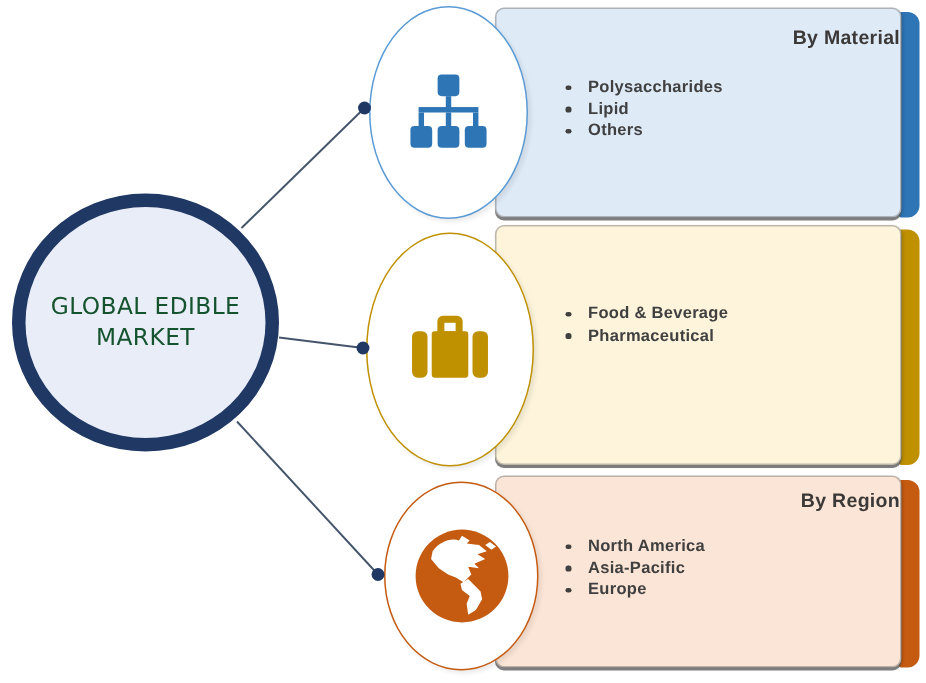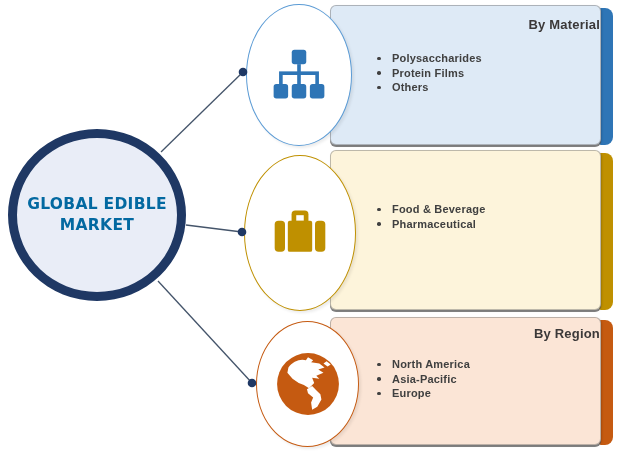--- a/index.html
+++ b/index.html
@@ -12,22 +12,22 @@
 
   
   .center-circle{
     position:absolute;left:8px;top:129px;width:178px;height:172px;
     background:#E9EDF7;border:9px solid #1F3864;border-radius:50%;
     box-sizing:border-box;z-index:3;
     display:flex;flex-direction:column;align-items:center;justify-content:center;
   }
   .center-circle .line{
     font-family:"DejaVu Sans", sans-serif;
-    font-weight:bold;font-size:15.5px;line-height:21px;
-    color:#0369a1;letter-spacing:.3px;text-align:center;white-space:nowrap;
+    font-weight:normal;font-size:15.5px;line-height:21px;
+    color:#14532d;letter-spacing:.3px;text-align:center;white-space:nowrap;
   }
 
   
   #connector-layer{position:absolute;left:0;top:0;z-index:4;pointer-events:none;}
 
   
   .panel{position:absolute;left:330px;width:283px;z-index:1;}
   .panel .spine{
     position:absolute;right:0;top:3px;bottom:0;width:14px;
     background:var(--accent);border-radius:2px 8px 8px 2px;
@@ -98,21 +98,21 @@
     <circle cx="242" cy="232" r="4.3" fill="#1F3864"></circle>
     <circle cx="252" cy="383" r="4.3" fill="#1F3864"></circle>
   </svg>
 
   <div class="panel" id="panel-material" style="--accent: #2E75B6; --panel: #DEEAF6; --ellipse-border: #5B9BD5;">
     <div class="spine"></div>
     <div class="content">
       <div class="panel-header">By Material</div>
       <ul class="bullet-list">
         <li>Polysaccharides</li>
-        <li>Protein Films</li>
+        <li>Lipid</li>
         <li>Others</li>
       </ul>
     </div>
     <div class="ellipse">
       <svg class="icon" width="62" height="58" viewBox="0 0 64 64">
         <rect x="24" y="4" width="16" height="16" rx="3" fill="currentColor"></rect>
         <rect x="30" y="20" width="4" height="10" fill="currentColor"></rect>
         <rect x="10" y="28" width="44" height="4" fill="currentColor"></rect>
         <rect x="10" y="32" width="4" height="10" fill="currentColor"></rect>
         <rect x="30" y="32" width="4" height="10" fill="currentColor"></rect>

